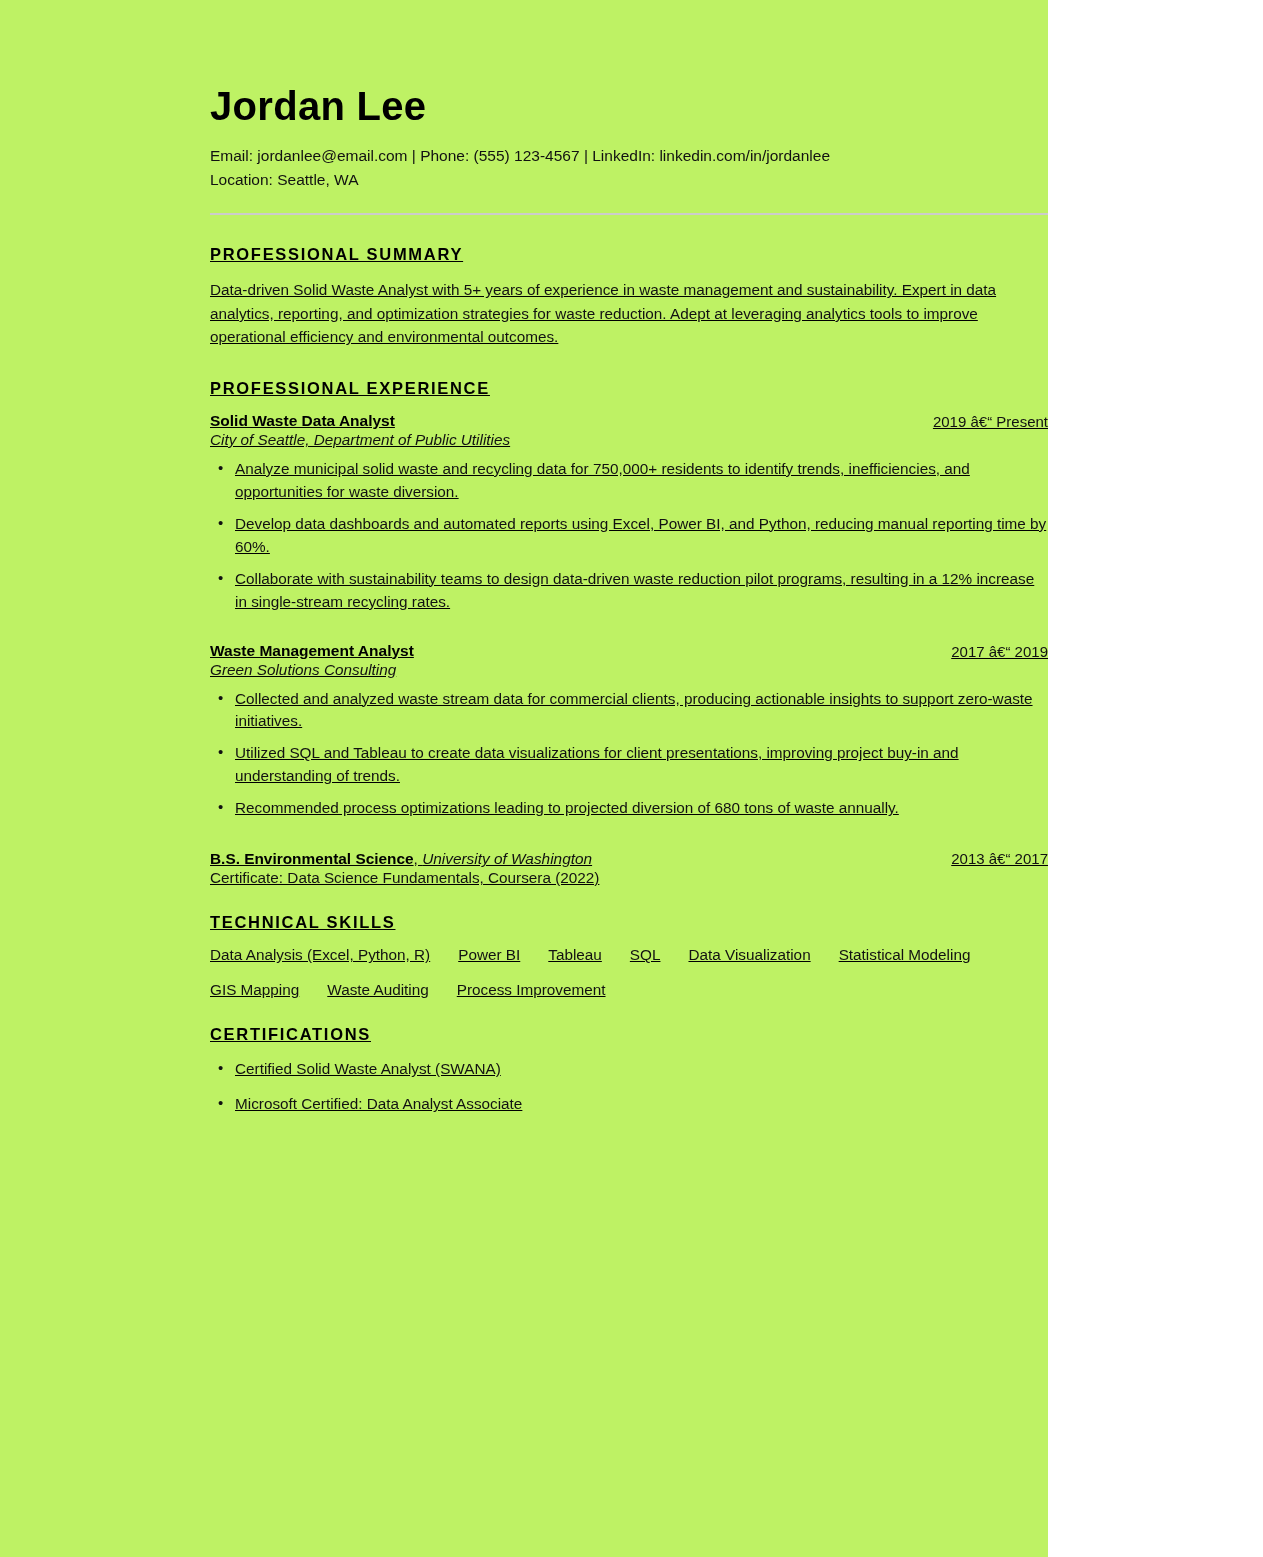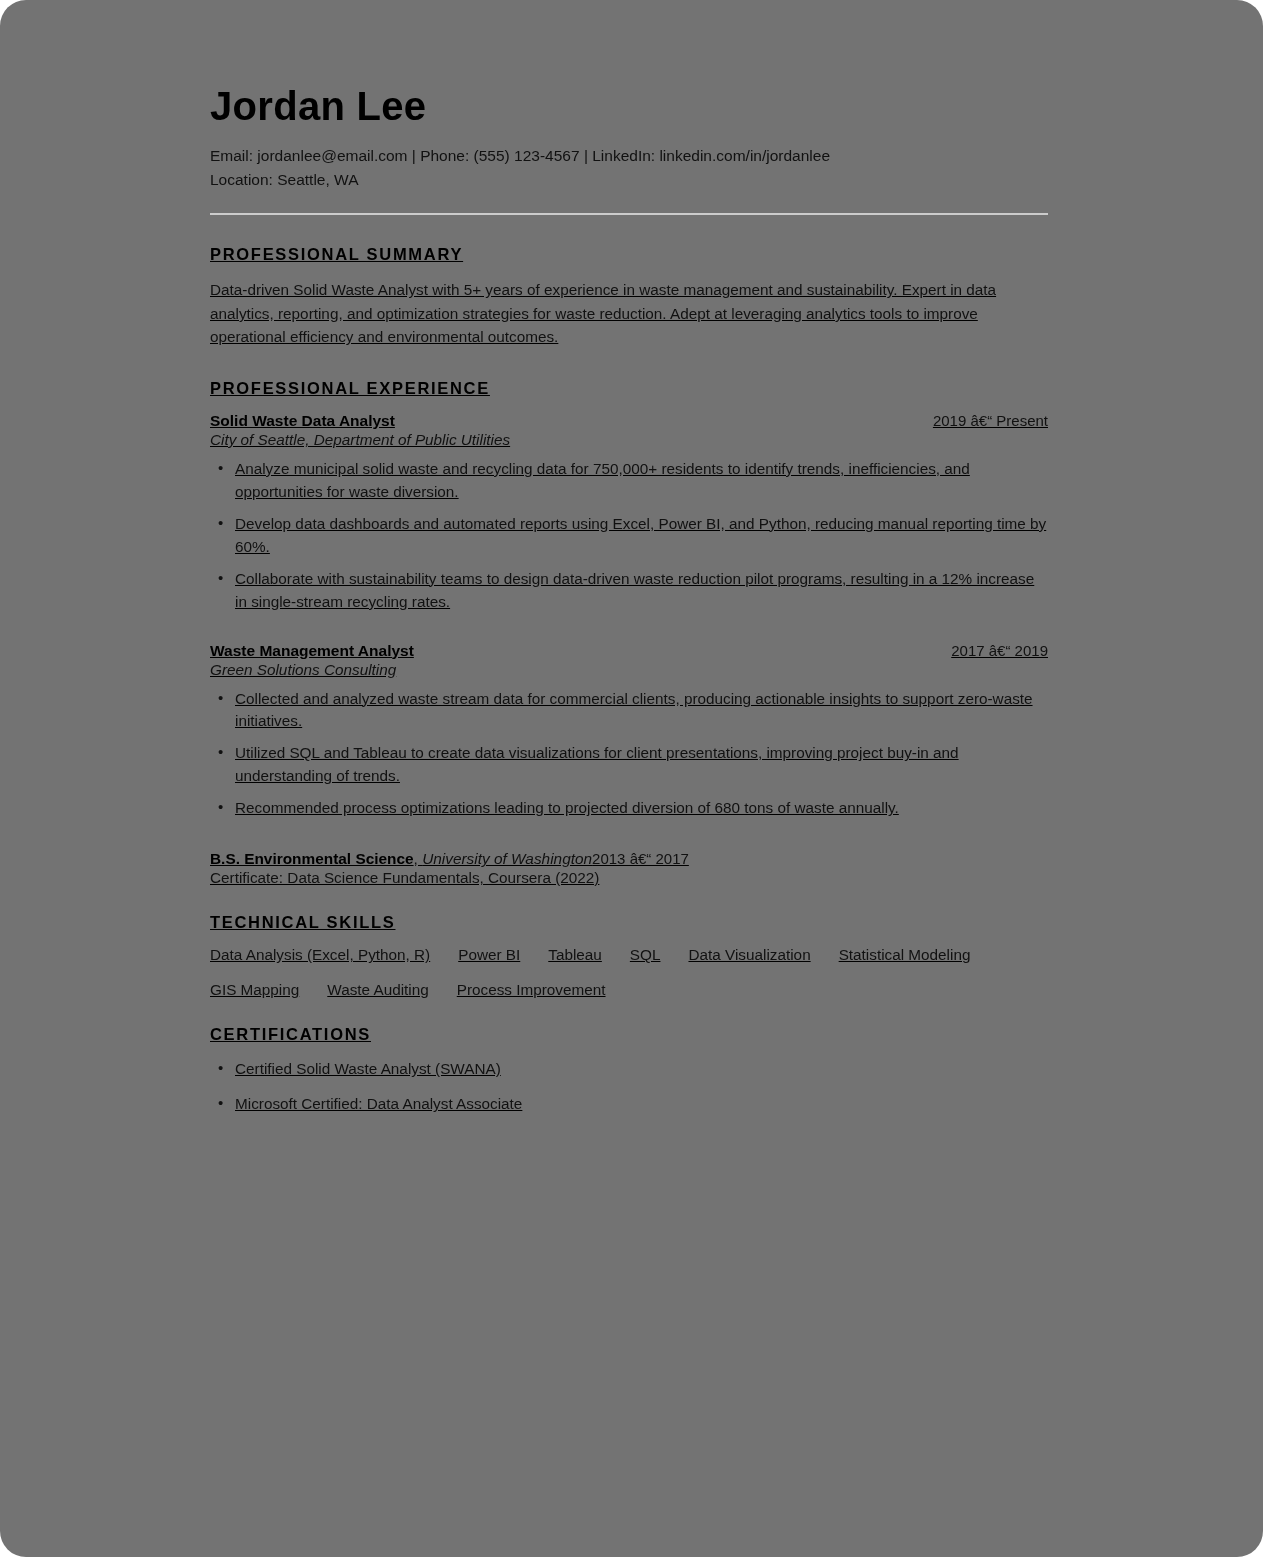--- a/index.html
+++ b/index.html
@@ -10,25 +10,24 @@
   }
   body {
     width: 1263px;
     height: 1557px;
     font-family: "Liberation Sans", sans-serif;
     color: #000000;
     -webkit-font-smoothing: none;
   }
   .page {
     position: relative;
-    width: 1263px;
+    width: 1048px;
     height: 1557px;
-    background: #737373;
+    background: #bef264;
     box-sizing: border-box;
-    border-radius: 26px;
   }
   .content {
     position: absolute;
     left: 210px;
     top: 0;
     width: 838px;
   }
 
   
   .name {
@@ -78,21 +77,21 @@
     color: #111;
     max-width: 838px;
   }
 
   
   .job { margin-top: 2px; }
   .job + .job { margin-top: 28px; }
   .job-head {
     display: flex;
     justify-content: space-between;
-    align-items: flex-start;
+    align-items: flex-end;
     width: 838px;
   }
   .job-title {
     font-size: 15.5px;
     font-weight: bold;
     color: #000;
   }
   .job-dates {
     font-size: 15px;
     color: #111;
@@ -127,21 +126,21 @@
     left: 8px;
     top: -1px;
     font-size: 15px;
     line-height: 1.5;
     color: #111;
   }
 
   
   .edu-head {
     display: flex;
-    justify-content: flex-start;
+    justify-content: space-between;
     align-items: baseline;
     width: 838px;
   }
   .edu-degree {
     font-size: 15.4px;
     color: #111;
   }
   .edu-degree .deg-name {
     font-weight: bold;
     color: #000;

